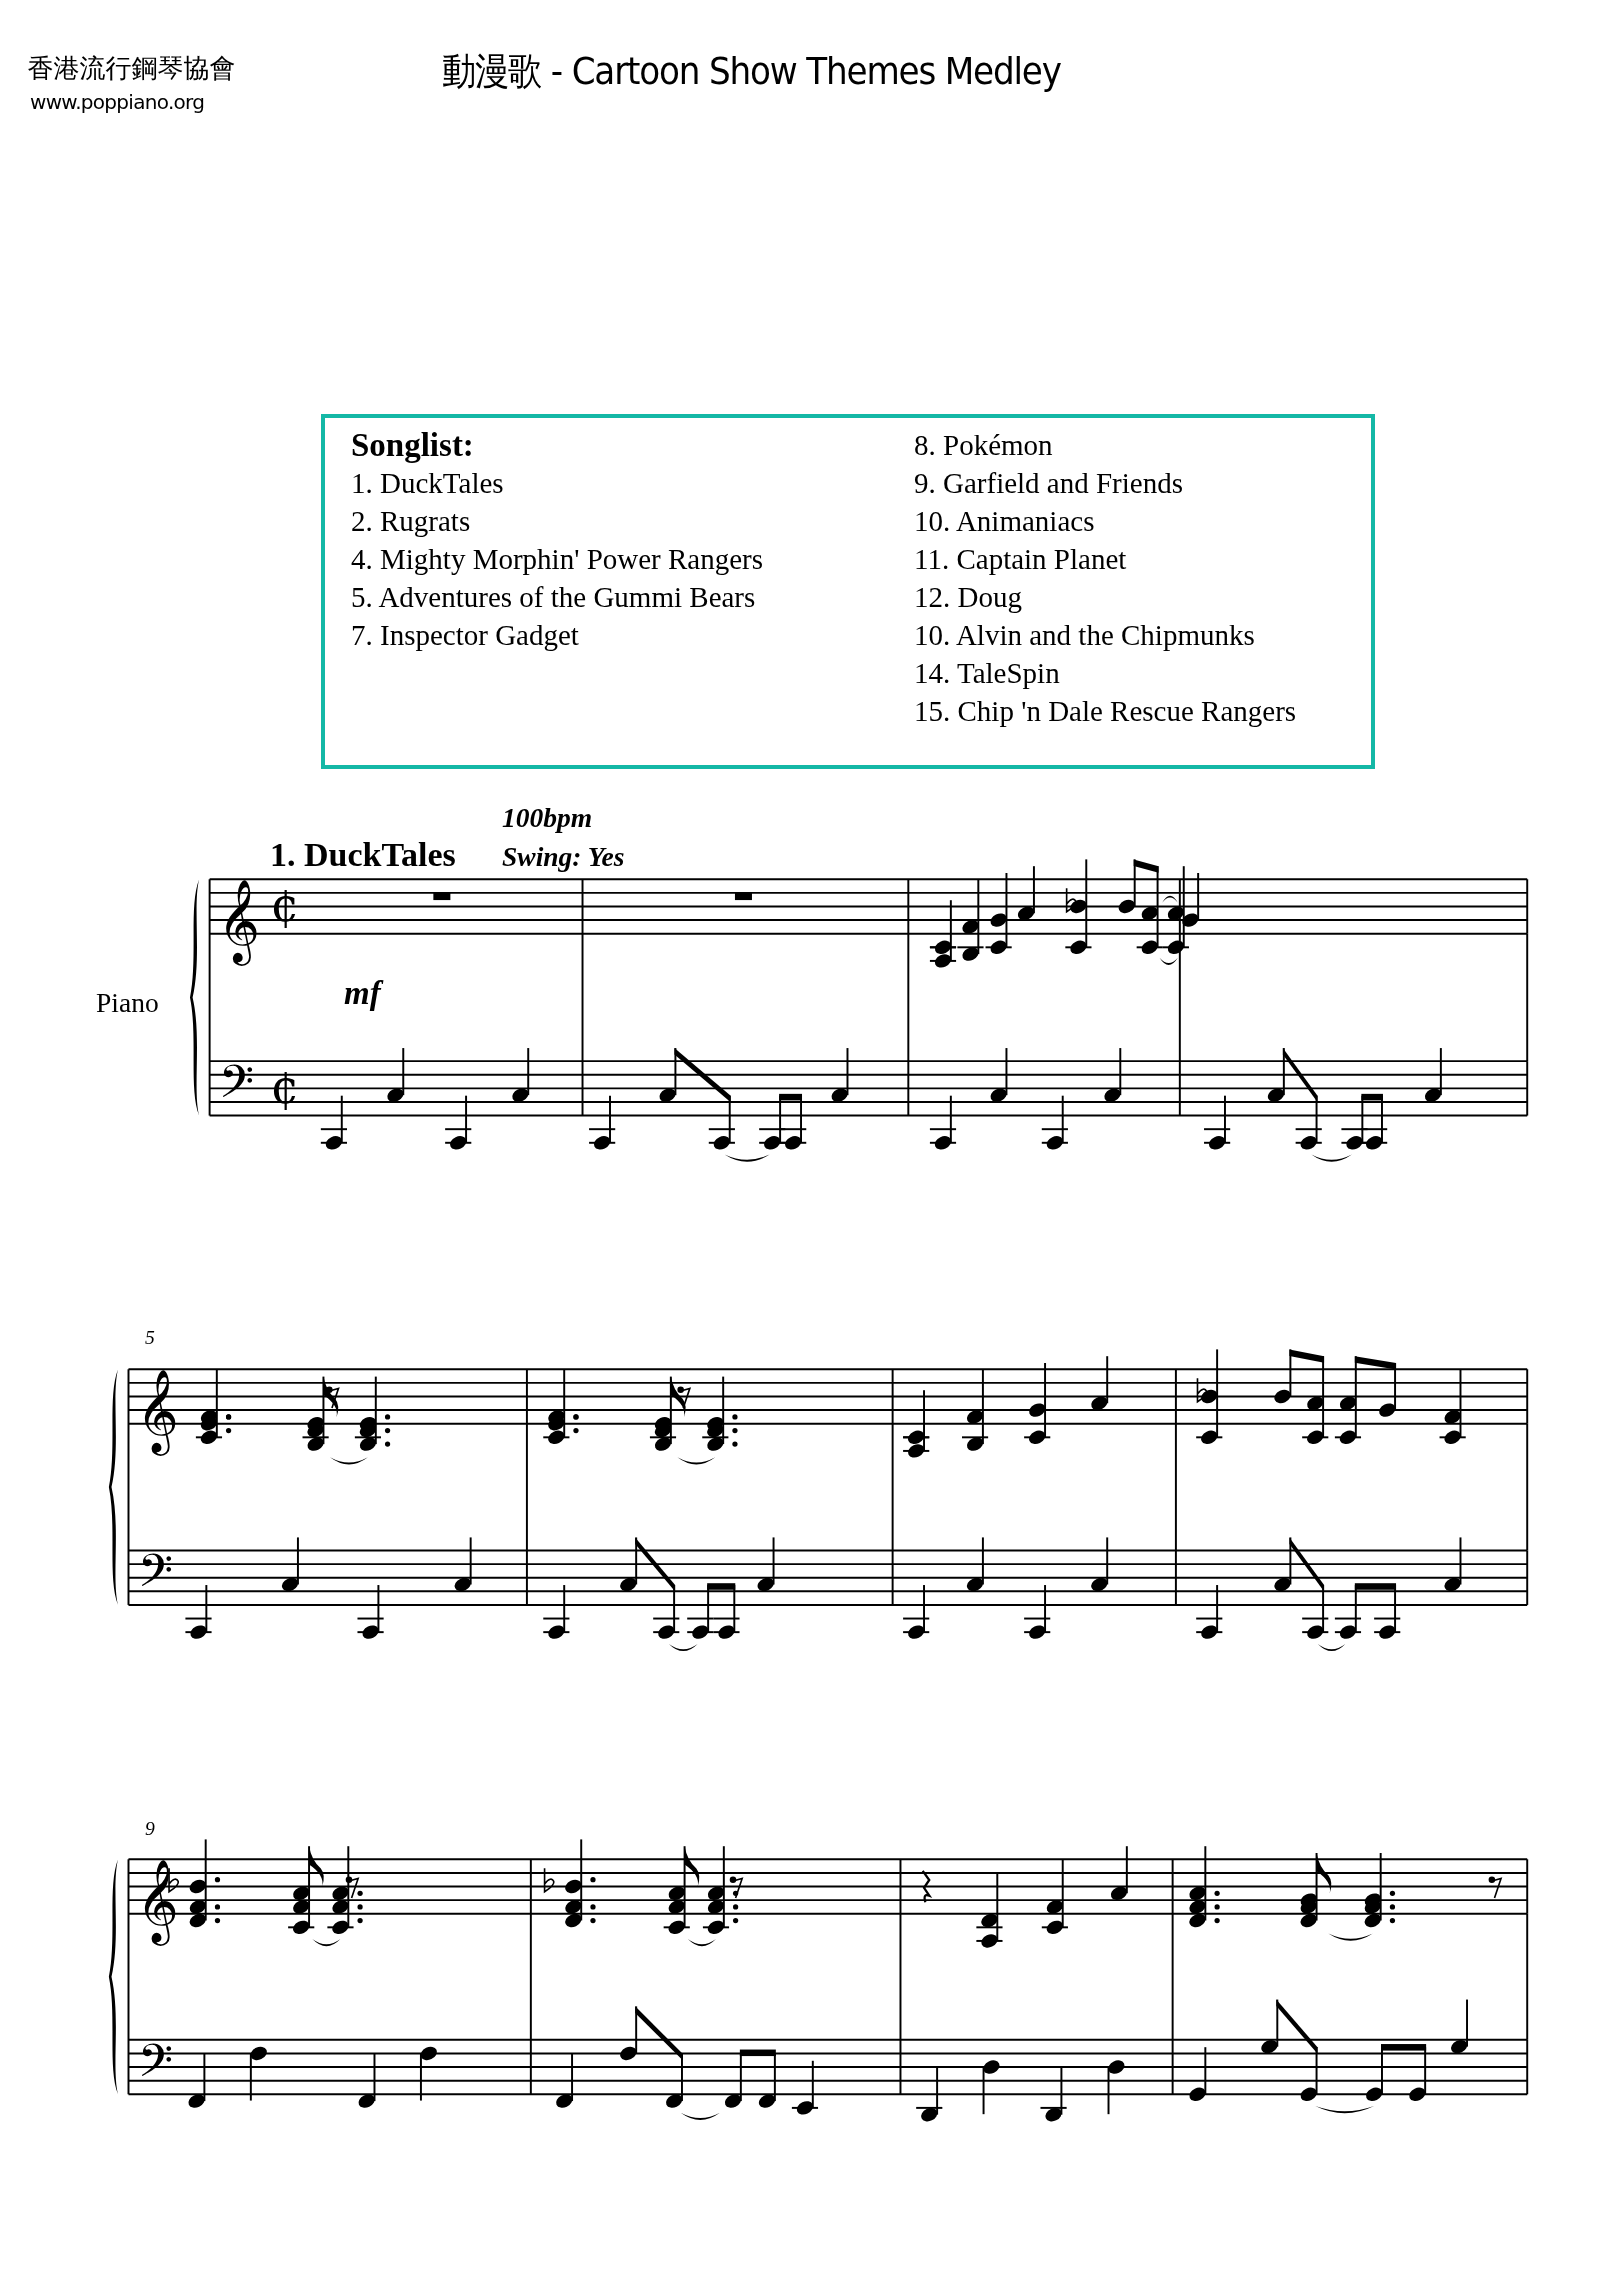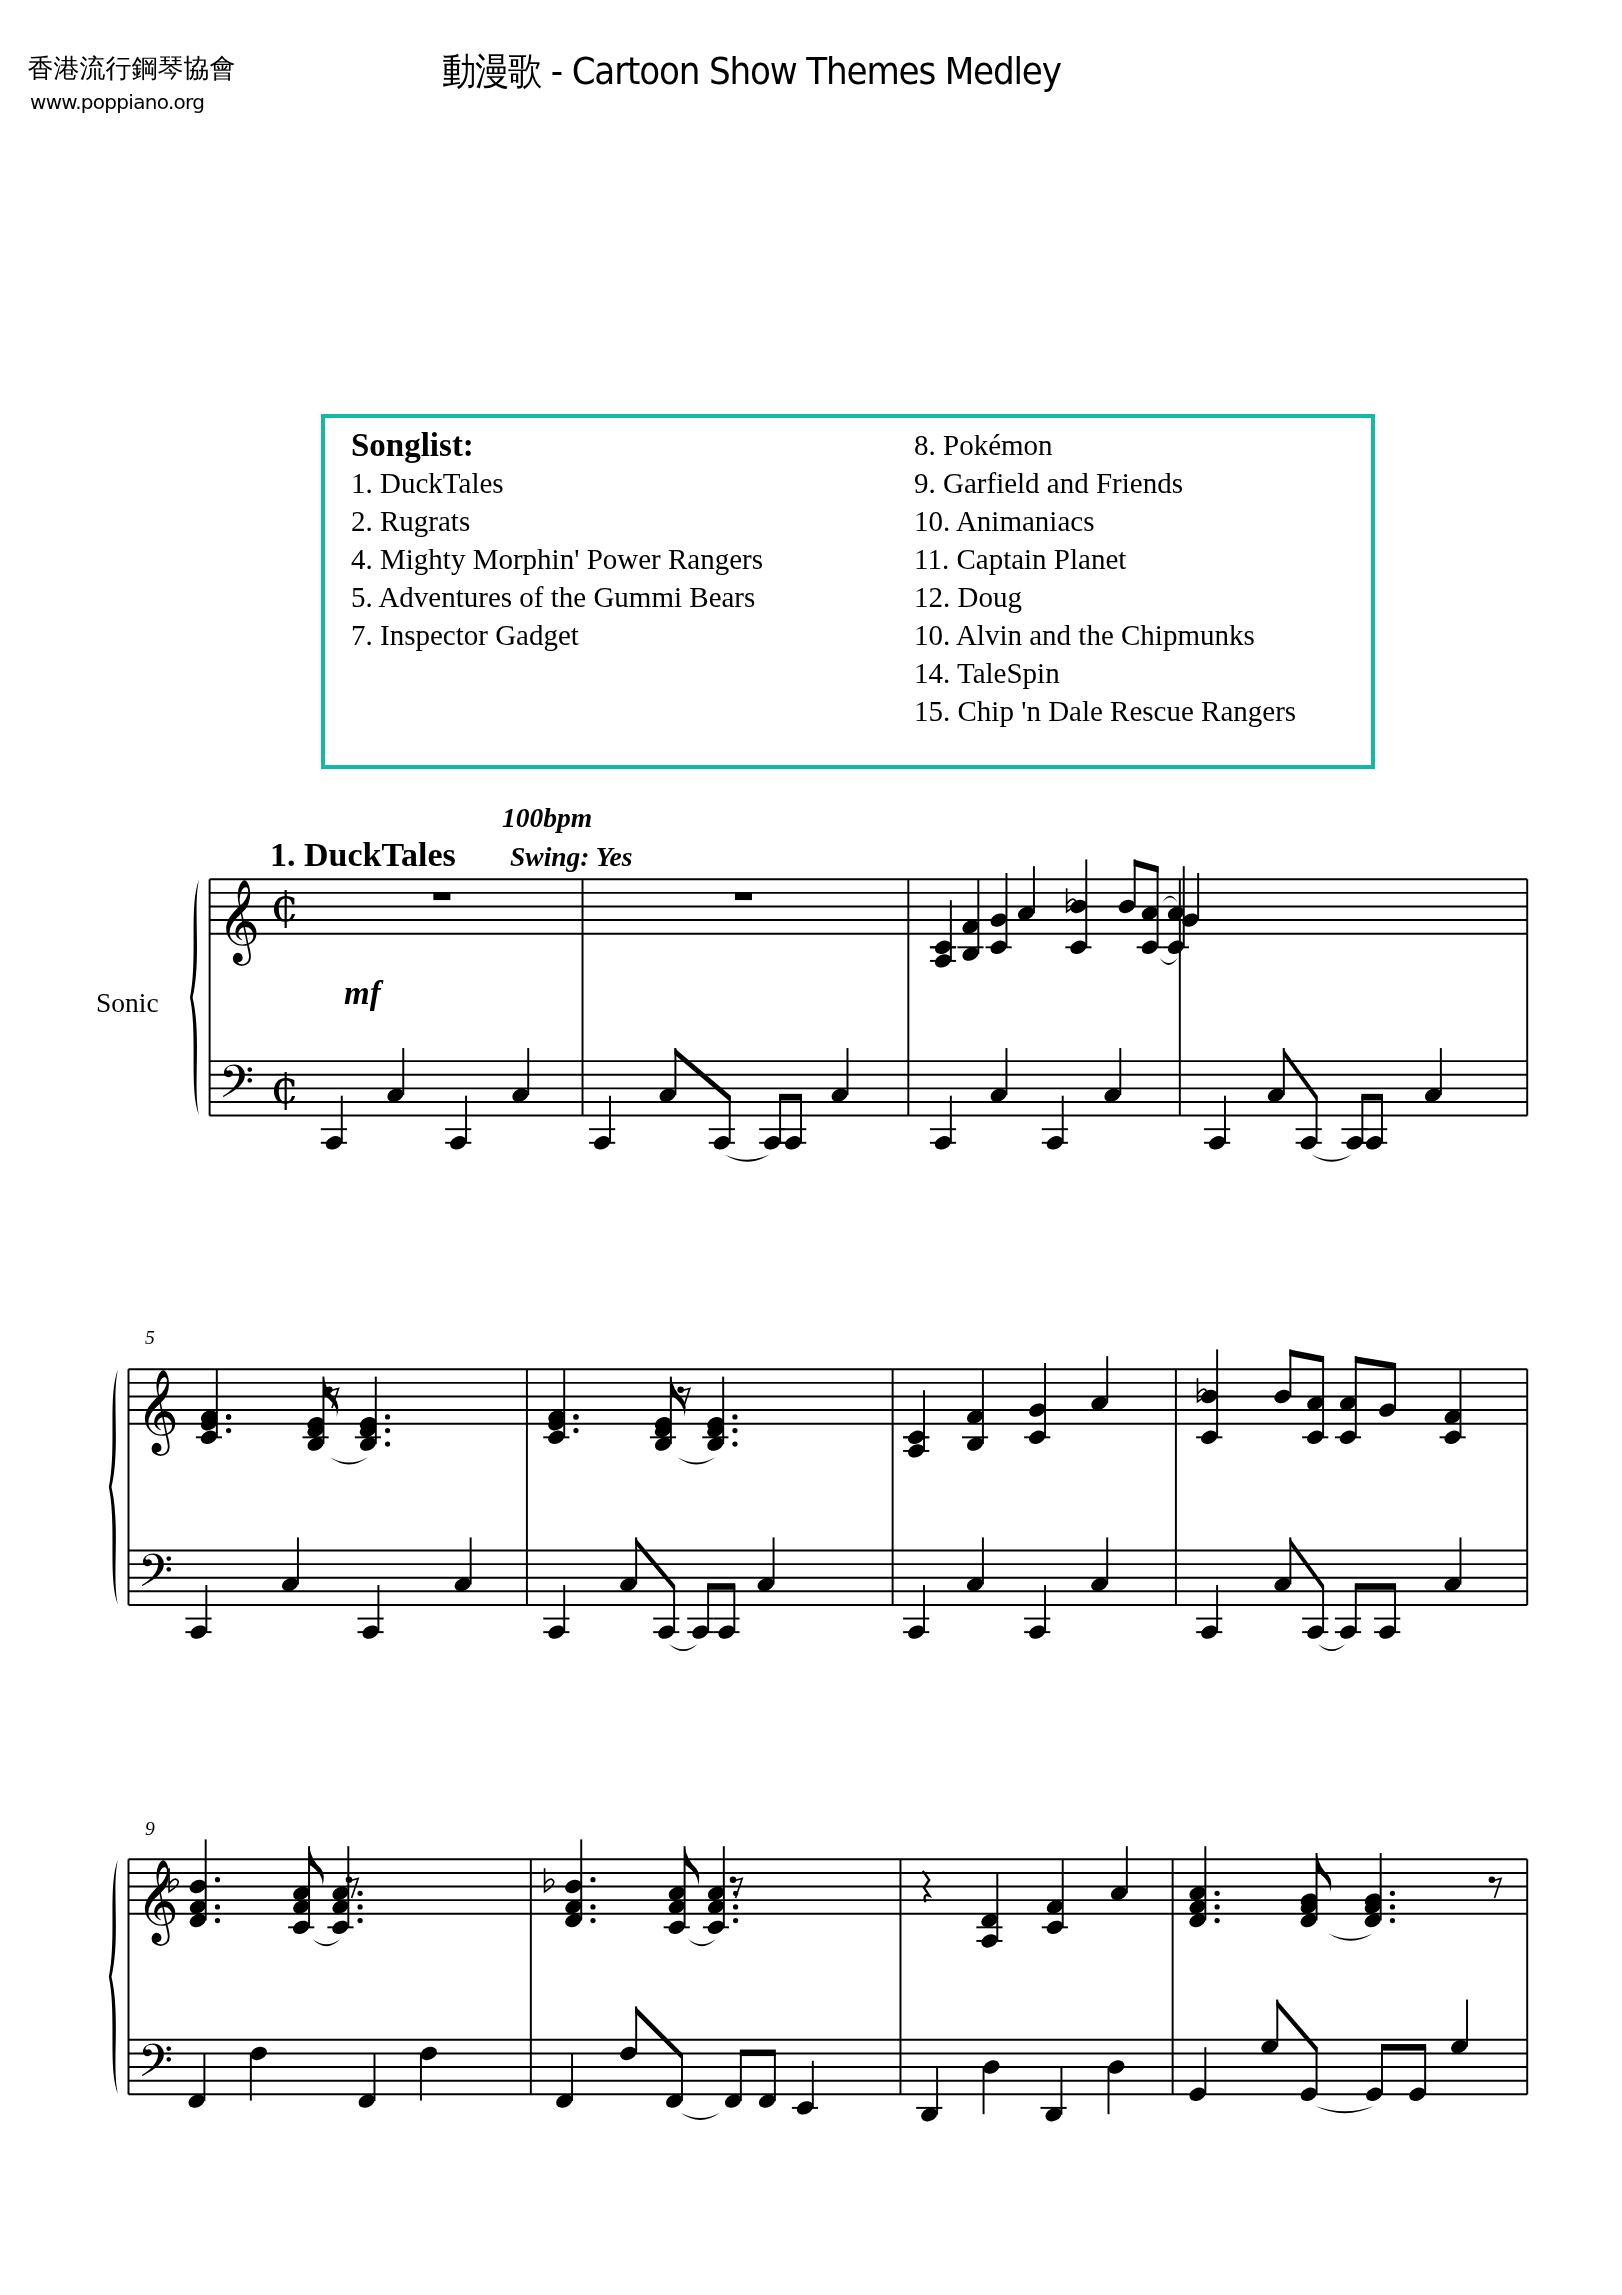--- a/index.html
+++ b/index.html
@@ -9,21 +9,21 @@
   .hdr-url{left:30px;top:90px;font-family:"DejaVu Sans",sans-serif;font-size:20px;letter-spacing:-0.7px;}
   .title{left:442px;top:46px;font-family:"DejaVu Sans",sans-serif;font-size:38px;letter-spacing:-1.3px;transform:scaleX(0.9);transform-origin:left top;}
   .songbox{left:321px;top:414px;width:1054px;height:355px;border:4px solid #14b8a6;box-sizing:border-box;font-family:"Liberation Serif",serif;}
   .songbox .head{position:absolute;left:26px;top:9.2px;font-weight:bold;font-size:33px;}
   .songbox .col{position:absolute;top:46px;font-size:29px;line-height:38px;}
   .songbox .col1{left:26px;}
   .songbox .col2{left:589px;top:7.9px;}
   .songbox .note{position:absolute;left:0;right:0;bottom:3.9px;text-align:center;font-weight:bold;font-size:22px;}
   .sec-title{left:270px;top:836px;font-family:"Liberation Serif",serif;font-weight:bold;font-size:34px;}
   .tempo{left:502px;top:802px;font-family:"Liberation Serif",serif;font-weight:bold;font-style:italic;font-size:27.5px;text-align:right;}
-  .swing{left:502px;top:841px;font-family:"Liberation Serif",serif;font-weight:bold;font-style:italic;font-size:27.5px;margin-left:8px;}
+  .swing{left:502px;top:841px;font-family:"Liberation Serif",serif;font-weight:bold;font-style:italic;font-size:27.5px;}
   .inst{left:96px;top:987px;font-family:"Liberation Serif",serif;font-size:27.5px;}
   .dyn{left:344px;top:975px;font-family:"Liberation Serif",serif;font-weight:bold;font-style:italic;font-size:33px;}
   .mnum{font-family:"Liberation Serif",serif;font-style:italic;font-size:19.6px;}
   svg.score{position:absolute;left:0;top:0;}
 </style>
 </head>
 <body>
 
 <div class="abs hdr-cn">香港流行鋼琴協會</div>
 <div class="abs hdr-url">www.poppiano.org</div>
@@ -46,21 +46,21 @@
     <div>12. Doug</div>
     <div>10. Alvin and the Chipmunks</div>
     <div>14. TaleSpin</div>
     <div>15. Chip 'n Dale Rescue Rangers</div>
   </div>
 </div>
 
 <div class="abs sec-title">1. DuckTales</div>
 <div class="abs tempo">100bpm</div>
 <div class="abs swing">Swing: Yes</div>
-<div class="abs inst">Sonic</div>
+<div class="abs inst">Piano</div>
 <div class="abs dyn">mf</div>
 <div class="abs mnum" style="left:145px;top:1327px;">5</div>
 <div class="abs mnum" style="left:145px;top:1818px;">9</div>
 
 <svg class="score" width="1623" height="2295" viewBox="0 0 2480 3508" id="score-svg">
     <line x1="320" x2="2334" y1="1344" y2="1344" stroke="#000" stroke-width="3"></line>
     <line x1="320" x2="2334" y1="1364.8" y2="1364.8" stroke="#000" stroke-width="3"></line>
     <line x1="320" x2="2334" y1="1385.6" y2="1385.6" stroke="#000" stroke-width="3"></line>
     <line x1="320" x2="2334" y1="1406.4" y2="1406.4" stroke="#000" stroke-width="3"></line>
     <line x1="320" x2="2334" y1="1427.2" y2="1427.2" stroke="#000" stroke-width="3"></line>

